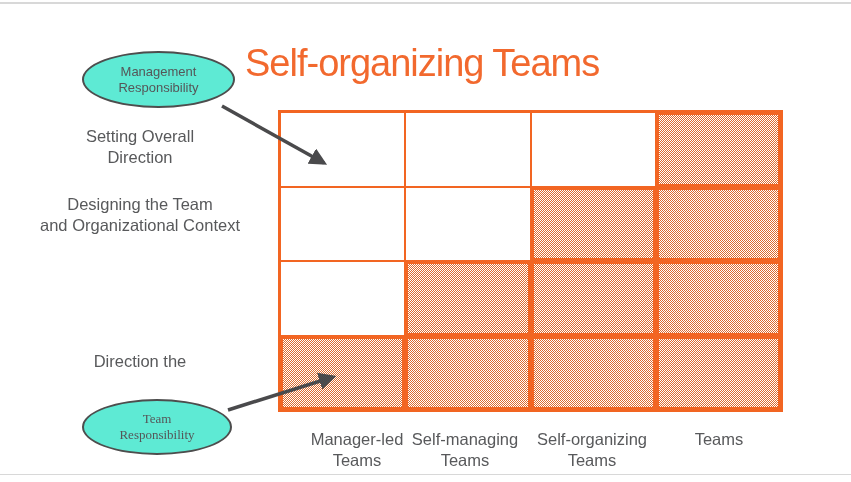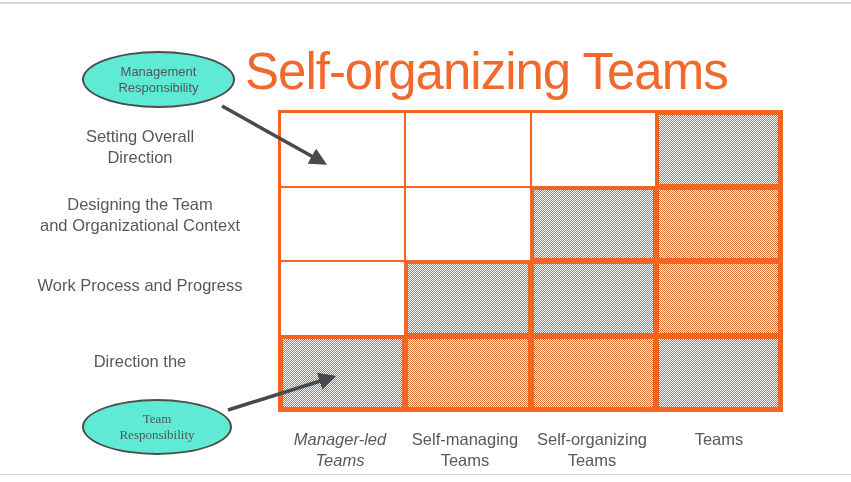--- a/index.html
+++ b/index.html
@@ -7,21 +7,21 @@
     position:relative;width:851px;height:482px;background:#fff;overflow:hidden;
     font-family:"Liberation Sans", sans-serif;
     --orange:#F26522;--hatch:#DD6B2F;--title:#F2692E;--gray-text:#58595B;
     --stroke:#4D4D4D;--arrow:#4A4A4C;--frame:#D8D8D8;
   }
   .frame-line{position:absolute;left:0;width:851px;background:var(--frame);}
   .frame-line.top{top:2px;height:2px;}
   .frame-line.bottom{top:474px;height:1px;}
 
   .title{
-    position:absolute;left:245px;top:42px;font-size:51px;letter-spacing:-1px;
+    position:absolute;left:245px;top:42px;font-size:38px;letter-spacing:-1px;
     color:var(--title);white-space:nowrap;
   }
 
   .ellipse{
     position:absolute;border:2px solid var(--stroke);border-radius:50%;
     background:#5eead4;display:flex;flex-direction:column;align-items:center;
     justify-content:center;text-align:center;color:#555658;font-size:13px;
     line-height:16px;box-sizing:border-box;z-index:3;
   }
   .ellipse.mgmt{left:82px;top:51px;width:153px;height:57px;}
@@ -49,21 +49,21 @@
   }
   .row-label:nth-child(1){top:126px;}
   .row-label:nth-child(2){top:194px;}
   .row-label:nth-child(3){top:275px;}
   .row-label:nth-child(4){top:351px;}
 
   .col-label{
     position:absolute;top:429px;width:190px;text-align:center;
     color:var(--gray-text);font-size:16.5px;line-height:21px;
   }
-  .col-label:nth-child(1){left:245px;font-style:italic;}
+  .col-label:nth-child(1){left:262px;}
   .col-label:nth-child(2){left:370px;}
   .col-label:nth-child(3){left:497px;}
   .col-label:nth-child(4){left:624px;}
 </style>
 </head>
 <body>
 
 <div class="slide" style="--orange: #F26522; --hatch: #DD6B2F; --title: #F2692E; --gray-text: #58595B; --stroke: #4D4D4D; --arrow: #4A4A4C; --frame: #D8D8D8;">
   <div class="frame-line top"></div>
   <div class="frame-line bottom"></div>
@@ -112,21 +112,20 @@
   <div>
       <div class="row-label">
         <div>Setting Overall</div>
         <div>Direction</div>
       </div>
       <div class="row-label">
         <div>Designing the Team</div>
         <div>and Organizational Context</div>
       </div>
       <div class="row-label">
-        <div>Work Process and Progress</div>
       </div>
       <div class="row-label">
         <div>Direction the</div>
       </div>
     </div>
   <div>
       <div class="col-label">
         <div>Manager-led</div>
         <div>Teams</div>
       </div>

